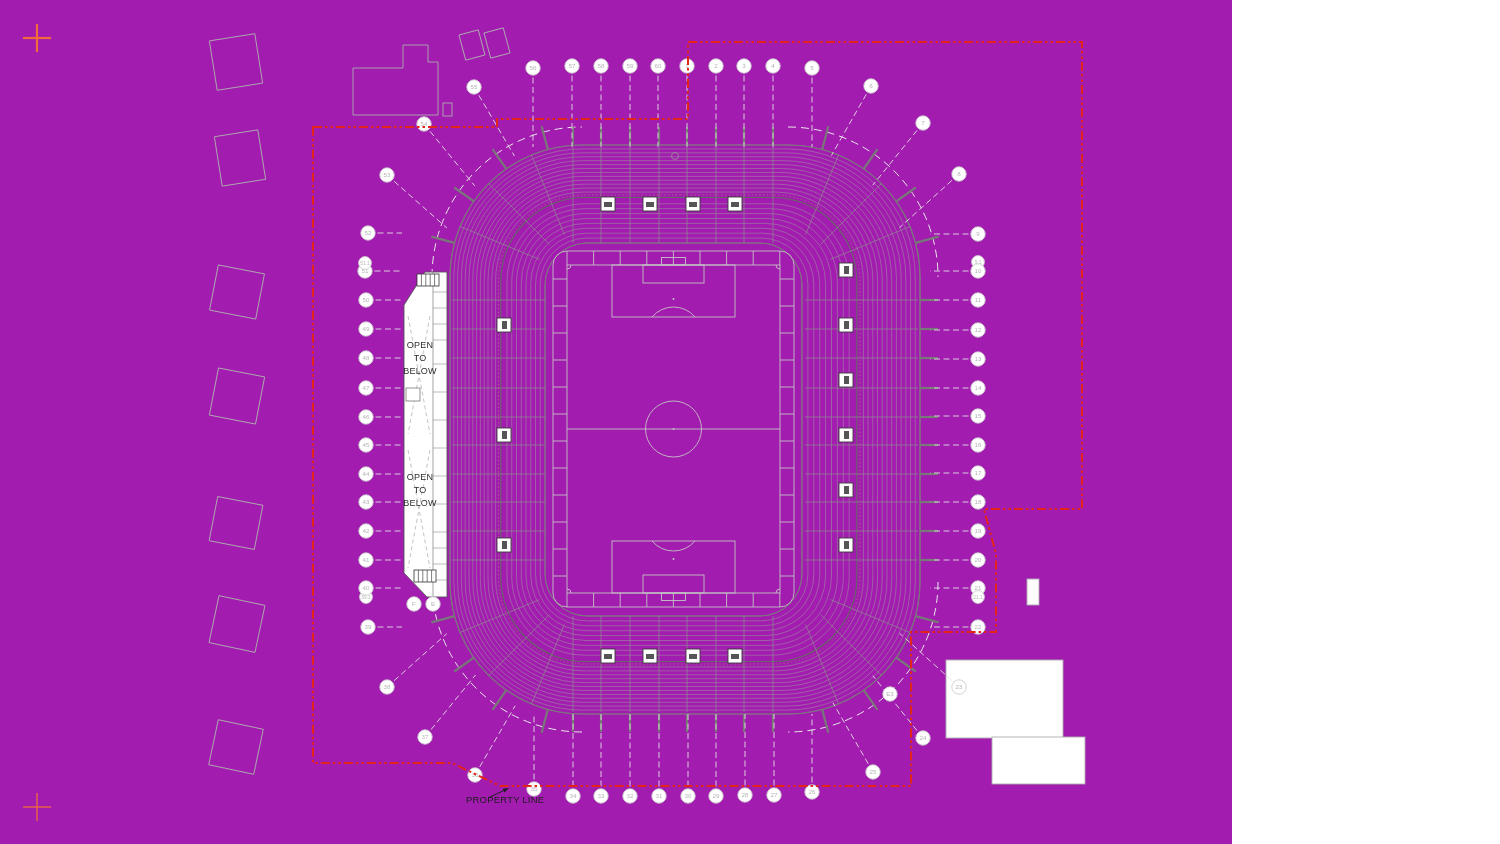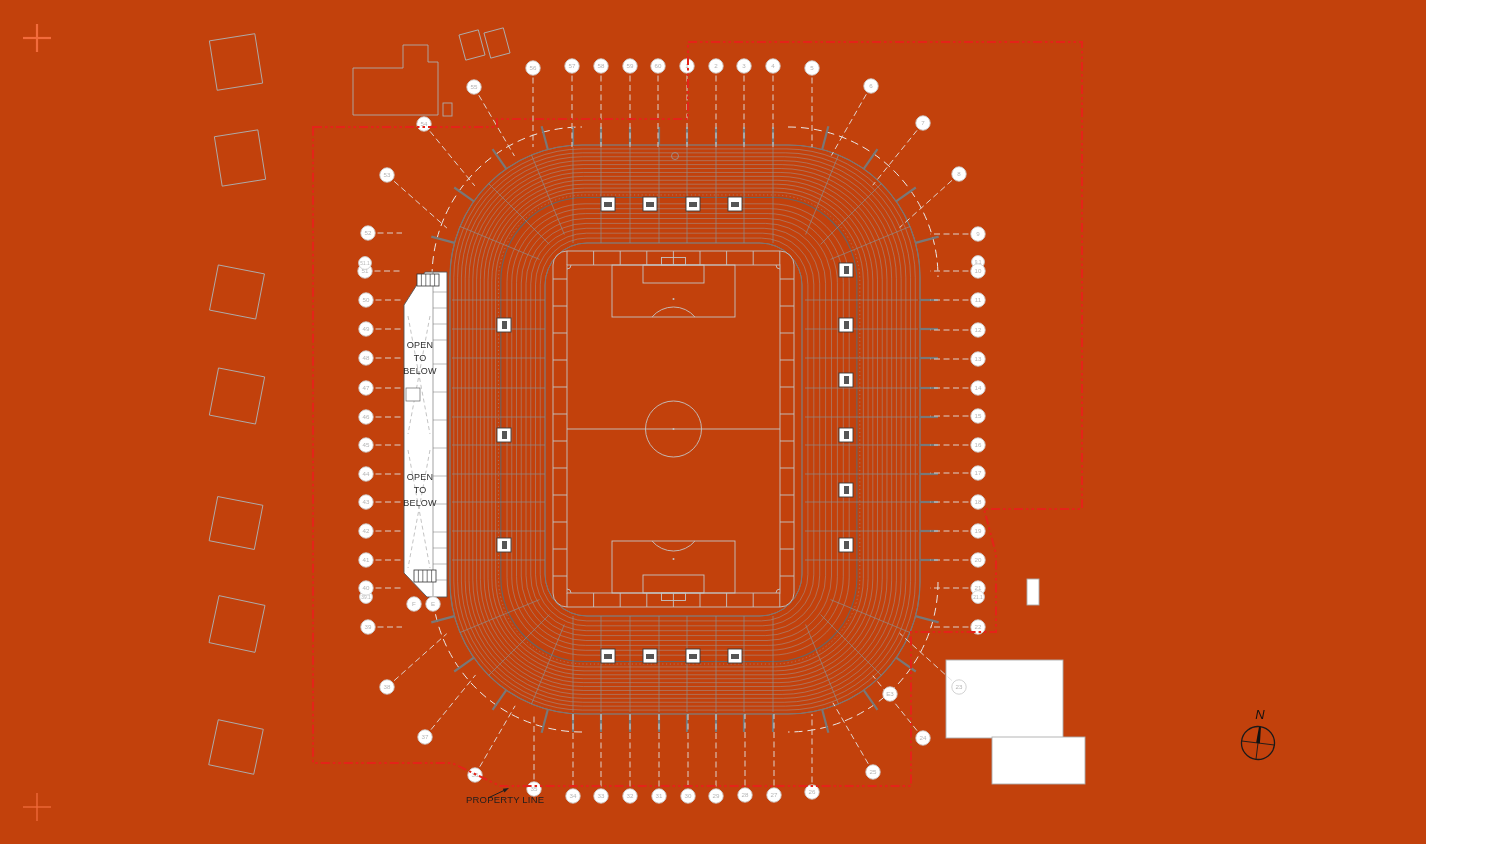--- a/index.html
+++ b/index.html
@@ -1,16 +1,16 @@
 <!DOCTYPE html>
 <html><head>
 <meta charset="utf-8">
 <style>
   html,body{margin:0;padding:0;background:#ffffff;}
-  .canvas{position:relative;width:1426px;height:844px;background:#c2410c;overflow:hidden;
+  .canvas{position:relative;width:1232px;height:844px;background:#a21caf;overflow:hidden;
           font-family:"Liberation Sans", sans-serif;}
   svg{position:absolute;left:0;top:0;}
   text{font-family:"Liberation Sans", sans-serif;}
   .arch-text{fill:#2e2e2e;font-size:9px;letter-spacing:0.2px;}
   .pl-text{fill:#1e1e1e;font-size:9.5px;letter-spacing:0.2px;}
   .north-n{fill:#111;font-size:13px;font-style:italic;}
 </style>
 </head>
 <body>
 

